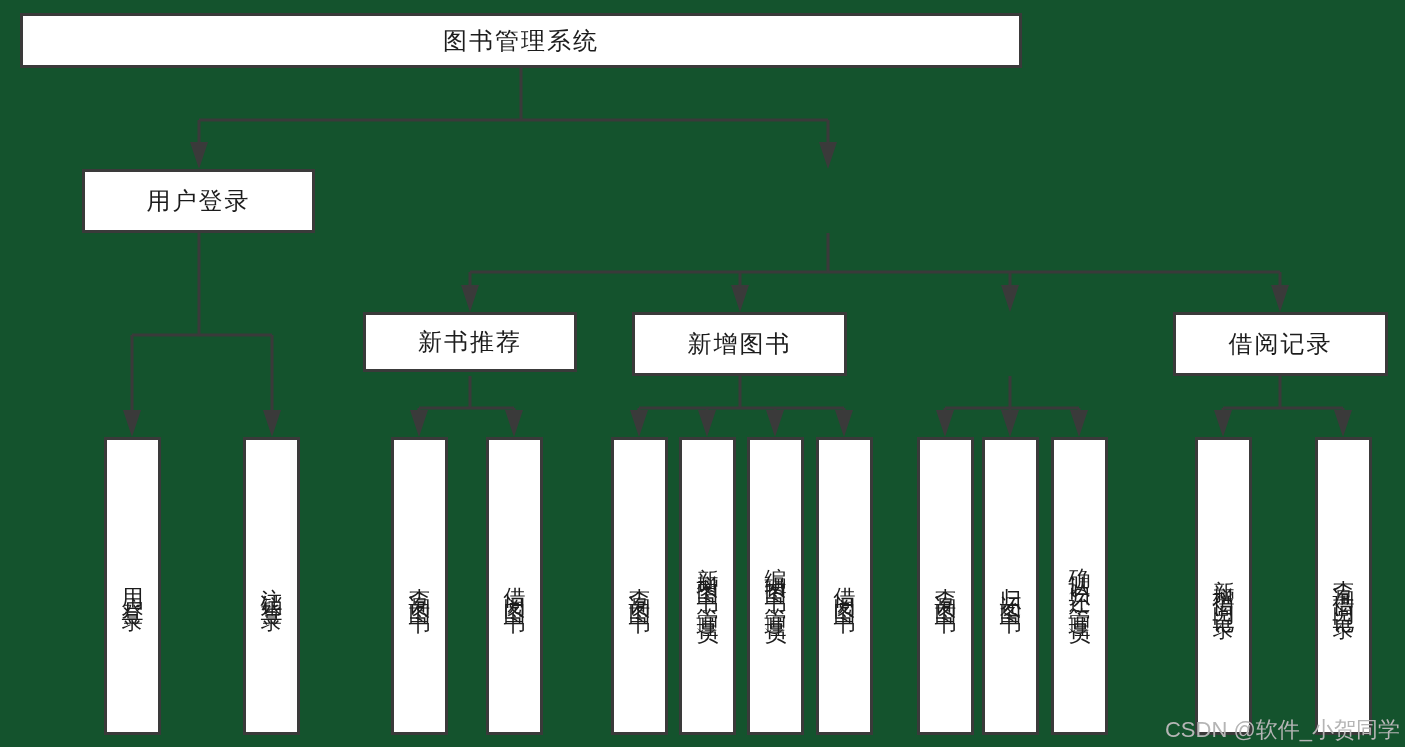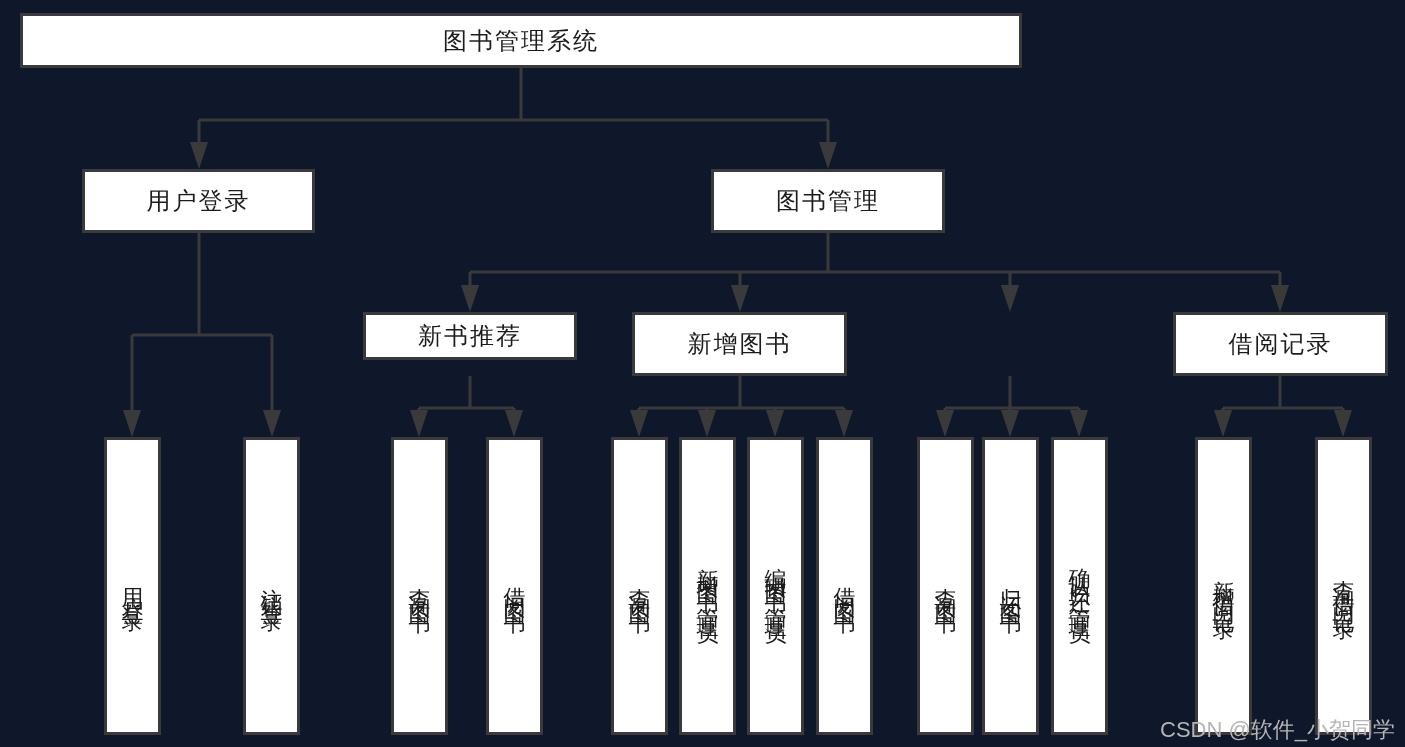--- a/index.html
+++ b/index.html
@@ -4,21 +4,21 @@
 <style>
   :root{
     --line:#3a3a3a;
     --text:#1c1c1c;
     --wm:#b5b5b5;
   }
   html,body{margin:0;padding:0;background:#ffffff;}
   .canvas{
     position:relative;
     width:1405px;height:747px;
-    background:#0f172a;
+    background:#14532d;
     font-family:"Liberation Sans","DejaVu Sans",sans-serif;
     overflow:hidden;
   }
   .connectors{position:absolute;left:0;top:0;pointer-events:none;}
   .connectors path{stroke:var(--line);stroke-width:3;fill:none;}
   .connectors polygon{fill:var(--line);stroke:none;}
   .box{
     position:absolute;
     box-sizing:border-box;
     border:3px solid var(--line);
@@ -40,21 +40,21 @@
     font-size:22px;
     letter-spacing:8px;
     line-height:1;
     white-space:nowrap;
   }
   .watermark{
     position:absolute;
     left:1160px;
     top:715px;
     width:240px;
-    text-align:left;
+    text-align:right;
     font-size:22px;
     color:var(--wm);
     white-space:nowrap;
     z-index:5;
   }
 </style>
 </head>
 <body>
 
 <div class="canvas">
@@ -102,25 +102,22 @@
     </g>
   </svg>
 
   <div class="box" style="left:20px;top:13px;width:1002px;height:55px;">
     <span class="hlabel">图书管理系统</span>
   </div>
 
   <div class="box" style="left:82px;top:169px;width:233px;height:64px;">
     <span class="hlabel">用户登录</span>
   </div>
-  <div class="box" style="left:711px;top:169px;width:234px;height:64px;">
-    <span class="hlabel">图书管理</span>
-  </div>
 
-  <div class="box" style="left:363px;top:312px;width:214px;height:48px;">
+  <div class="box" style="left:363px;top:312px;width:214px;height:60px;">
     <span class="hlabel">新书推荐</span>
   </div>
   <div class="box" style="left:632px;top:312px;width:215px;height:64px;">
     <span class="hlabel">新增图书</span>
   </div>
   <div class="box" style="left:1173px;top:312px;width:215px;height:64px;">
     <span class="hlabel">借阅记录</span>
   </div>
 
   <div class="box" style="left:104px;top:437px;width:57px;height:298px;">

